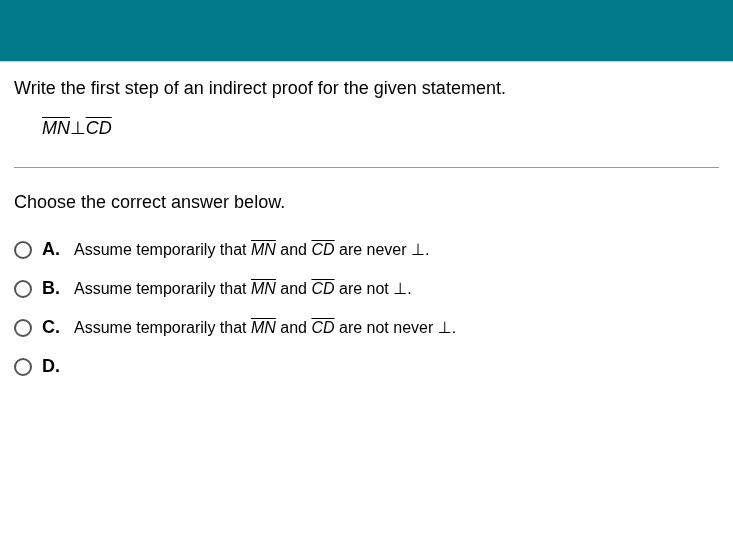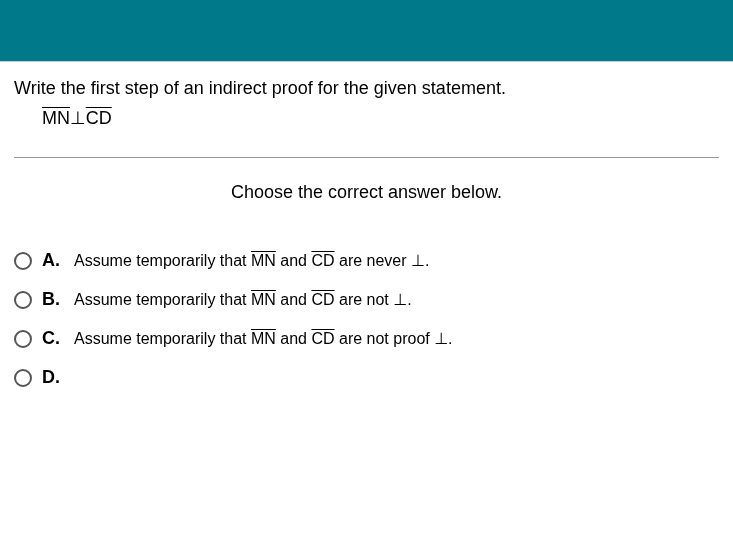--- a/index.html
+++ b/index.html
@@ -18,44 +18,44 @@
       background: #007a8a;
       height: 62px;
       border-bottom: 1px solid #ccc;
     }
     .content {
       padding: 16px 14px 0 14px;
     }
     .question-text {
       font-size: 18px;
       color: #000;
-      margin-bottom: 8px;
+      margin-bottom: 18px;
     }
     .given-statement {
       font-size: 18px;
       margin-left: 28px;
       margin-bottom: 28px;
     }
     .overline {
       text-decoration: overline;
       text-decoration-thickness: 1px;
+      font-style: italic;
     }
     .perp {
       font-family: 'Times New Roman', serif;
     }
     .divider {
       border: none;
       border-top: 1px solid #999;
       margin: 0 0 24px 0;
     }
     .prompt {
       font-size: 18px;
       color: #000;
-      margin-bottom: 47px;
-      text-align: center;
+      margin-bottom: 26px;
     }
     .options {
       display: flex;
       flex-direction: column;
       gap: 18px;
     }
     .option-row {
       display: flex;
       align-items: center;
       gap: 10px;
@@ -110,21 +110,21 @@
       <span class="option-letter">B.</span>
       <span class="option-text">
         <span>Assume temporarily that </span><span class="overline">MN</span><span> and </span><span class="overline">CD</span><span> are not ⊥.</span>
       </span>
     </label>
 
     <label class="option-row">
       <span class="radio"></span>
       <span class="option-letter">C.</span>
       <span class="option-text">
-        <span>Assume temporarily that </span><span class="overline">MN</span><span> and </span><span class="overline">CD</span><span> are not proof ⊥.</span>
+        <span>Assume temporarily that </span><span class="overline">MN</span><span> and </span><span class="overline">CD</span><span> are not never ⊥.</span>
       </span>
     </label>
 
     <label class="option-row">
       <span class="radio"></span>
       <span class="option-letter">D.</span>
     </label>
 
   </div>
 </div>

